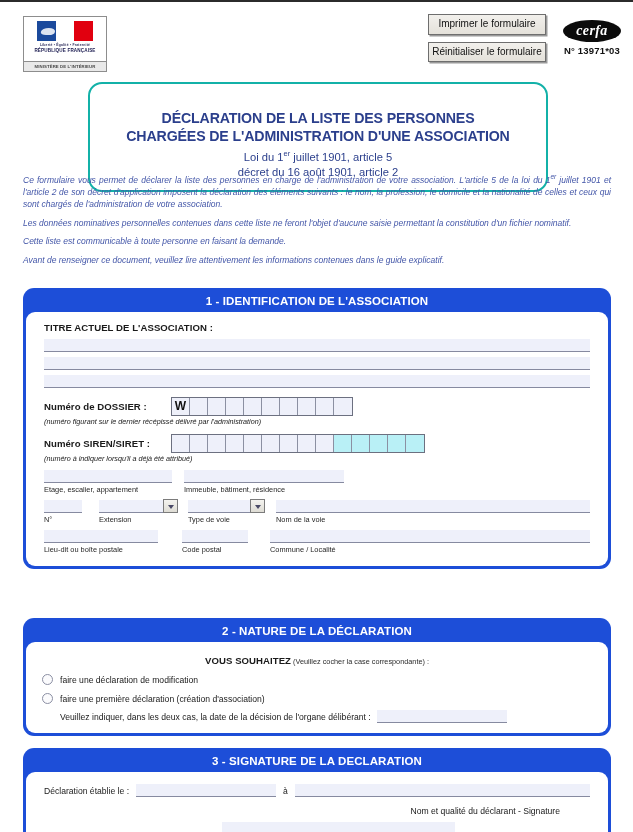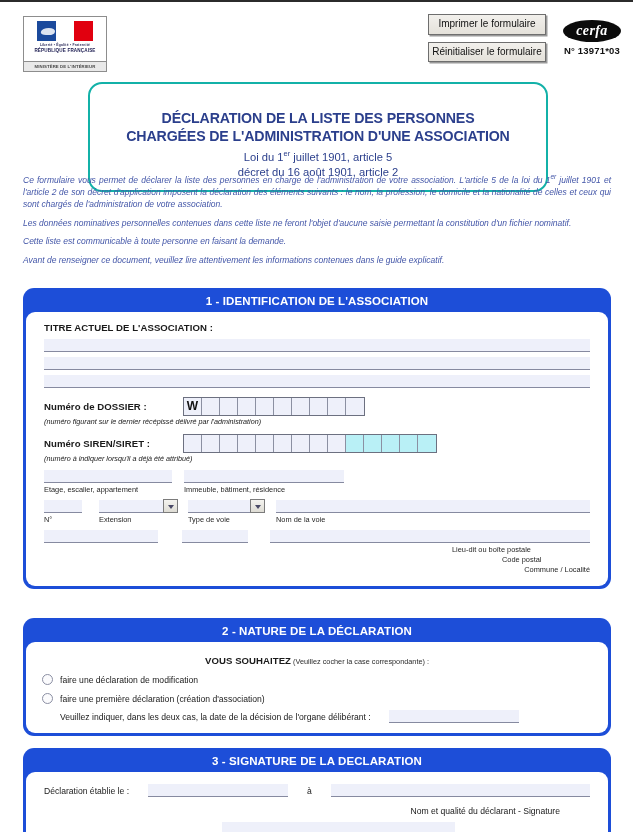--- a/index.html
+++ b/index.html
@@ -253,21 +253,21 @@
   .boxrow .cell.filled {
     font-size: 12px;
     font-weight: bold;
     text-align: center;
     line-height: 17px;
     color: #111;
     background: #eef0fa;
   }
   .boxrow .cell.cyan { background: #b9f0f6; }
 
-  .row-inline { display: flex; align-items: center; gap: 12px; }
+  .row-inline { display: flex; align-items: center; }
 
   
   .addr { margin-top: 7px; }
   .addr-row { display: flex; align-items: flex-end; }
   .addr-cap { font-size: 7.4px; color: #1f1f1f; padding-top: 1px; }
   .combo { display: flex; align-items: flex-end; }
   .combo-btn {
     width: 15px; height: 14px;
     background: linear-gradient(#f4f3ef, #dedcd4);
     border: 1px solid #7b7b7b;
@@ -448,21 +448,21 @@
         <div style="width:114px; margin-right:24px;">
           <input class="fld" value="" style="">
         </div>
         <div style="width:66px; margin-right:22px;">
           <input class="fld" value="" style="">
         </div>
         <div style="flex:1;">
           <input class="fld" value="" style="">
         </div>
       </div>
-      <div class="addr-row" style="margin-top:1px;flex-direction:column;">
+      <div class="addr-row" style="margin-top:1px;">
         <div class="addr-cap" style="width:138px;">Lieu-dit ou boîte postale</div>
         <div class="addr-cap" style="width:88px;">Code postal</div>
         <div class="addr-cap" style="flex:1;">Commune / Localité</div>
       </div>
 
     </div>
   </div>
 </div>
 
 <div class="section" style="top:618px;">

